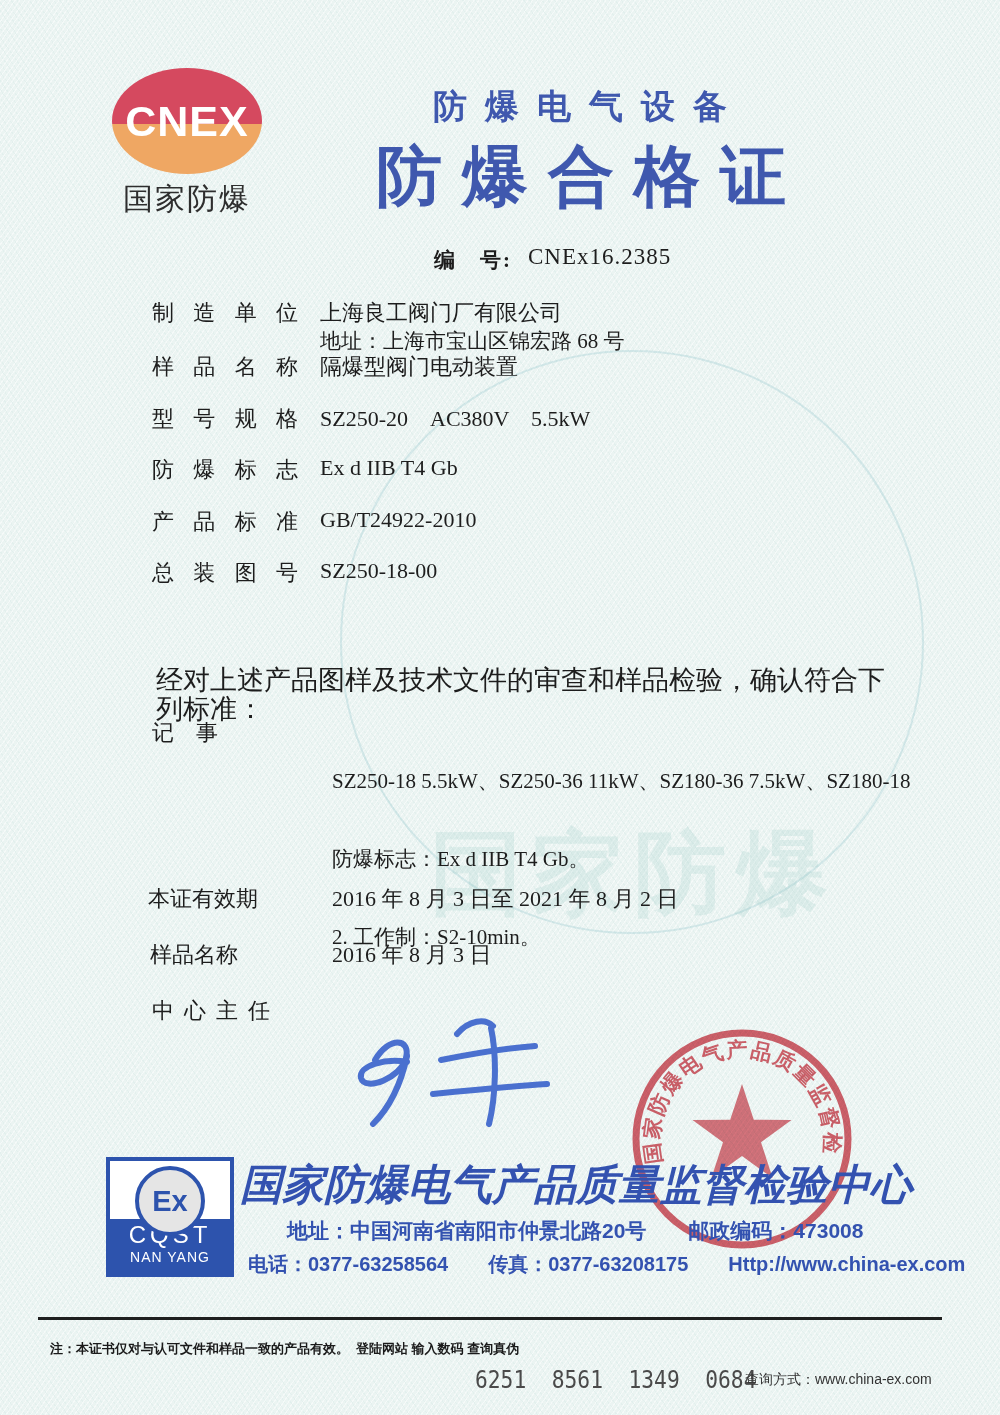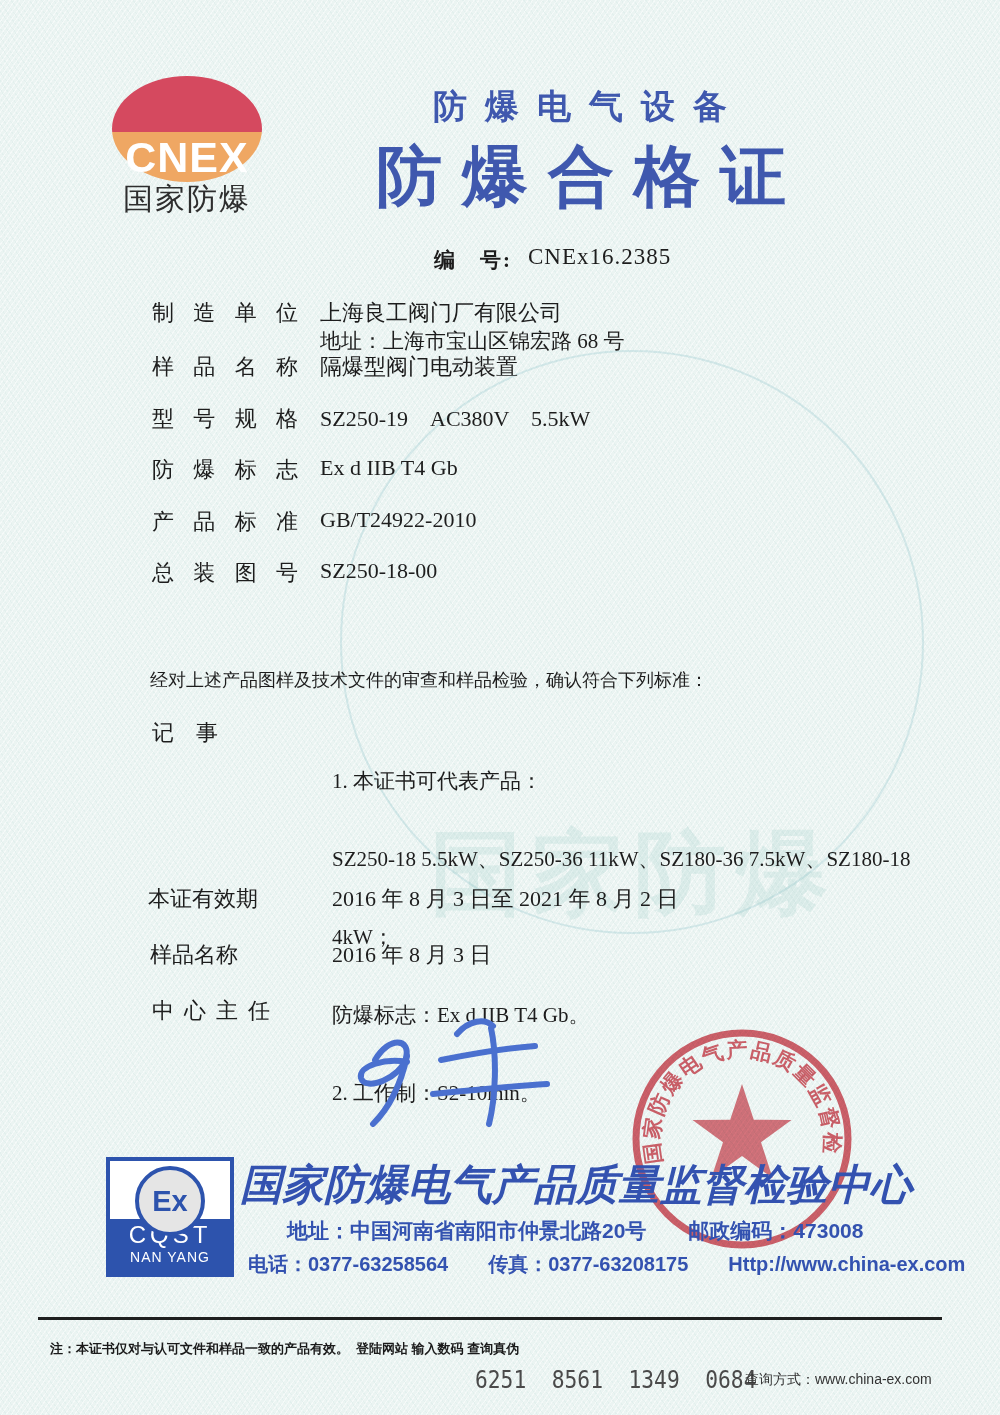--- a/index.html
+++ b/index.html
@@ -9,38 +9,38 @@
         background-color:#ebf4f2;
         background-image:
           repeating-linear-gradient(125deg, rgba(255,255,255,.5) 0px, rgba(255,255,255,.5) 1px, transparent 1px, transparent 4px),
           repeating-linear-gradient(55deg, rgba(185,218,214,.16) 0px, rgba(185,218,214,.16) 1px, transparent 1px, transparent 5px);}
   .abs{position:absolute;}
   
   .wm-circle{left:340px;top:350px;width:580px;height:580px;border:2px solid rgba(150,200,205,.32);border-radius:50%;}
   .wm-text{left:430px;top:812px;font-size:92px;font-weight:bold;letter-spacing:10px;
            color:rgba(140,196,188,.18);font-family:"Liberation Sans",sans-serif;white-space:nowrap;}
   
-  .cnex-oval{left:112px;top:76px;width:150px;height:106px;border-radius:50%;
+  .cnex-oval{left:112px;top:68px;width:150px;height:106px;border-radius:50%;
              background:linear-gradient(to bottom,#d5495f 0%,#d5495f 53%,#efa763 53%,#efa763 100%);
-             display:flex;align-items:flex-end;justify-content:center;}
+             display:flex;align-items:center;justify-content:center;}
   .cnex-word{color:#fff;font-family:"Liberation Sans","DejaVu Sans",sans-serif;
              font-weight:900;font-size:43px;letter-spacing:1px;}
   .cnex-caption{left:106px;top:179px;width:162px;text-align:center;font-size:30px;color:#2e2e2e;
                 font-family:"Liberation Sans",sans-serif;font-weight:500;letter-spacing:2px;}
   .subtitle{left:433px;top:84px;font-size:34px;font-weight:bold;letter-spacing:18px;color:#3f58ae;
             font-family:"Liberation Sans",sans-serif;white-space:nowrap;}
   .title{left:376px;top:132px;font-size:66px;font-weight:bold;letter-spacing:20px;color:#3f58ae;
          font-family:"Liberation Sans",sans-serif;white-space:nowrap;}
   .certno-label{left:418px;top:246px;font-size:21px;font-weight:600;letter-spacing:2px;margin-left:16px;}
   .certno-value{left:528px;top:244px;font-size:23px;letter-spacing:1px;}
   
   .flabel{left:152px;width:146px;font-size:22px;text-align:justify;text-align-last:justify;white-space:nowrap;}
   .fvalue{left:320px;font-size:22px;white-space:pre-wrap;}
   .fvalue2{left:320px;font-size:21px;white-space:pre-wrap;}
-  .statement{left:150px;top:608px;width:740px;font-size:18px;line-height:29px;white-space:pre-wrap;}
+  .statement{left:156px;top:608px;width:740px;font-size:27px;line-height:29px;white-space:pre-wrap;}
   .notes-label{left:152px;top:718px;font-size:22px;white-space:pre;}
   .notes-body{left:332px;top:716px;width:600px;font-size:21px;line-height:26px;white-space:pre-wrap;}
   .plabel{font-size:22px;white-space:nowrap;}
   .pvalue{left:332px;font-size:22px;white-space:pre-wrap;}
   .dirlabel{left:152px;top:996px;width:118px;font-size:22px;text-align:justify;text-align-last:justify;}
   
   .signature{left:345px;top:1012px;}
   .seal{left:627px;top:1024px;mix-blend-mode:multiply;opacity:.92;}
   
   .exlogo{left:106px;top:1157px;width:128px;height:120px;border:4px solid #2d53ad;background:#fff;box-sizing:border-box;}
@@ -87,40 +87,38 @@
   <div class="abs certno-value">CNEx16.2385</div>
 
   <div class="abs flabel" style="top:298px">制造单位</div>
   <div class="abs fvalue" style="top:298px">上海良工阀门厂有限公司</div>
   <div class="abs fvalue2" style="top:327px">地址：上海市宝山区锦宏路 68 号</div>
 
   <div class="abs flabel" style="top:352px">样品名称</div>
   <div class="abs fvalue" style="top:352px">隔爆型阀门电动装置</div>
 
   <div class="abs flabel" style="top:404px">型号规格</div>
-  <div class="abs fvalue" style="top:404px">SZ250-19　AC380V　5.5kW</div>
+  <div class="abs fvalue" style="top:404px">SZ250-20　AC380V　5.5kW</div>
 
   <div class="abs flabel" style="top:455px">防爆标志</div>
   <div class="abs fvalue" style="top:455px">Ex d IIB T4 Gb</div>
 
   <div class="abs flabel" style="top:507px">产品标准</div>
   <div class="abs fvalue" style="top:507px">GB/T24922-2010</div>
 
   <div class="abs flabel" style="top:558px">总装图号</div>
   <div class="abs fvalue" style="top:558px">SZ250-18-00</div>
 
   <div class="abs statement">
     <div>经对上述产品图样及技术文件的审查和样品检验，确认符合下列标准：</div>
   </div>
 
   <div class="abs notes-label">记　事</div>
   <div class="abs notes-body">
-    <div>1. 本证书可代表产品：</div>
     <div>SZ250-18 5.5kW、SZ250-36 11kW、SZ180-36 7.5kW、SZ180-18</div>
-    <div>4kW；</div>
     <div>防爆标志：Ex d IIB T4 Gb。</div>
     <div>2. 工作制：S2-10min。</div>
   </div>
 
   <div class="abs plabel" style="left:148px;top:884px">本证有效期</div>
   <div class="abs pvalue" style="top:884px">2016 年 8 月 3 日至 2021 年 8 月 2 日</div>
 
   <div class="abs plabel" style="left:150px;top:940px">样品名称</div>
   <div class="abs pvalue" style="top:940px">2016 年 8 月 3 日</div>
 

